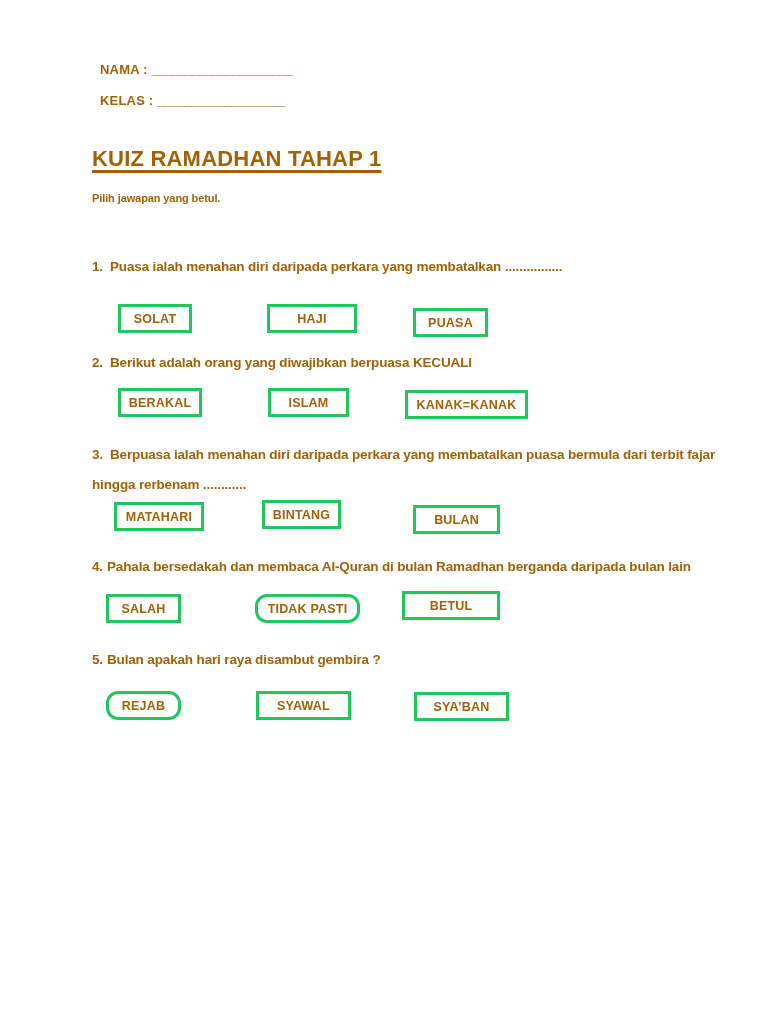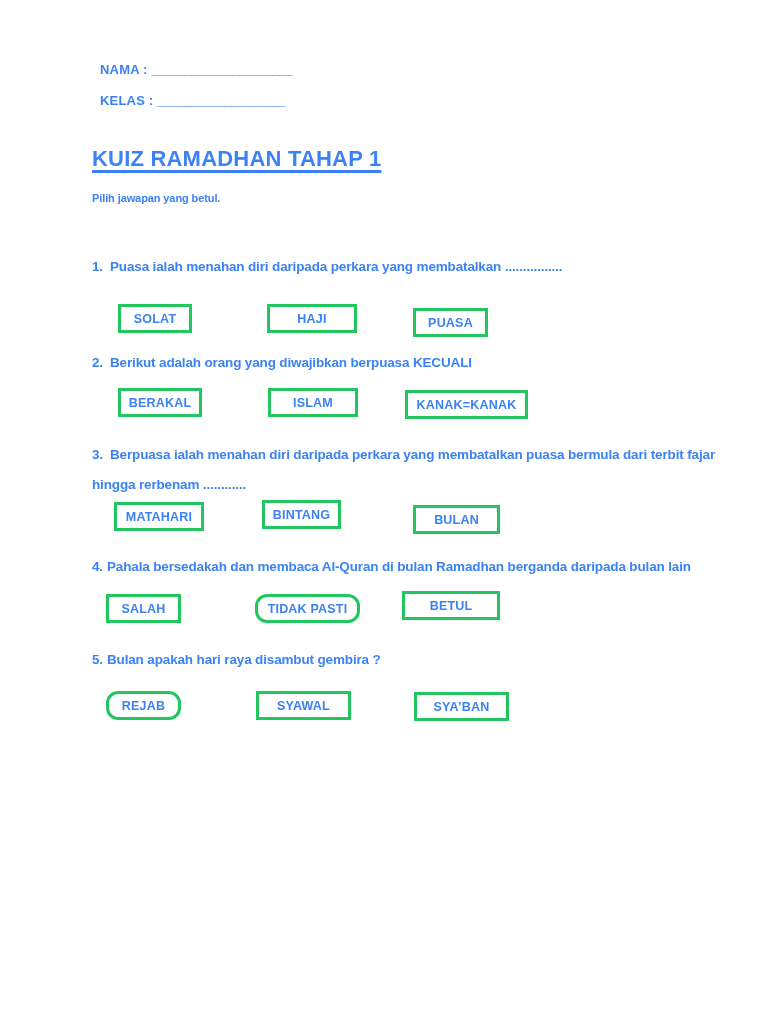--- a/index.html
+++ b/index.html
@@ -1,21 +1,21 @@
 <!DOCTYPE html>
 <html><head>
 <meta charset="utf-8">
 <style>
   * { margin:0; padding:0; box-sizing:border-box; }
   html,body { background:#ffffff; }
   .page {
     position:relative;
     width:768px; height:1024px;
     background:#ffffff;
-    color:#3b82f6;
+    color:#a16207;
     font-family:"Liberation Sans", sans-serif;
     overflow:hidden;
   }
   .field-row {
     position:absolute; left:100px;
     font-size:13px; font-weight:700;
     letter-spacing:0.2px;
     white-space:nowrap;
   }
   .field-row .line { font-weight:700; letter-spacing:-0.5px; }
@@ -73,21 +73,21 @@
     <span class="qnum">1.</span><span>Puasa ialah menahan diri daripada perkara yang membatalkan ................</span>
   </div>
   <div class="opt" style="top:304px; left:118px; width:74px;">SOLAT</div>
   <div class="opt" style="top:304px; left:267px; width:90px;">HAJI</div>
   <div class="opt" style="top:308px; left:413px; width:75px;">PUASA</div>
 
   <div class="question" style="top:348px; width:640px;">
     <span class="qnum">2.</span><span>Berikut adalah orang yang diwajibkan berpuasa KECUALI</span>
   </div>
   <div class="opt" style="top:388px; left:118px; width:84px;">BERAKAL</div>
-  <div class="opt" style="top:388px; left:268px; width:90px;">ISLAM</div>
+  <div class="opt" style="top:388px; left:268px; width:81px;">ISLAM</div>
   <div class="opt" style="top:390px; left:405px; width:123px;">KANAK=KANAK</div>
 
   <div class="question" style="top:440px; width:650px;">
     <span class="qnum">3.</span><span>Berpuasa ialah menahan diri daripada perkara yang  membatalkan puasa bermula dari terbit fajar hingga rerbenam ............</span>
   </div>
   <div class="opt" style="top:502px; left:114px; width:90px;">MATAHARI</div>
   <div class="opt" style="top:500px; left:262px; width:79px;">BINTANG</div>
   <div class="opt" style="top:505px; left:413px; width:87px;">BULAN</div>
 
   <div class="question" style="top:552px; width:660px;">

